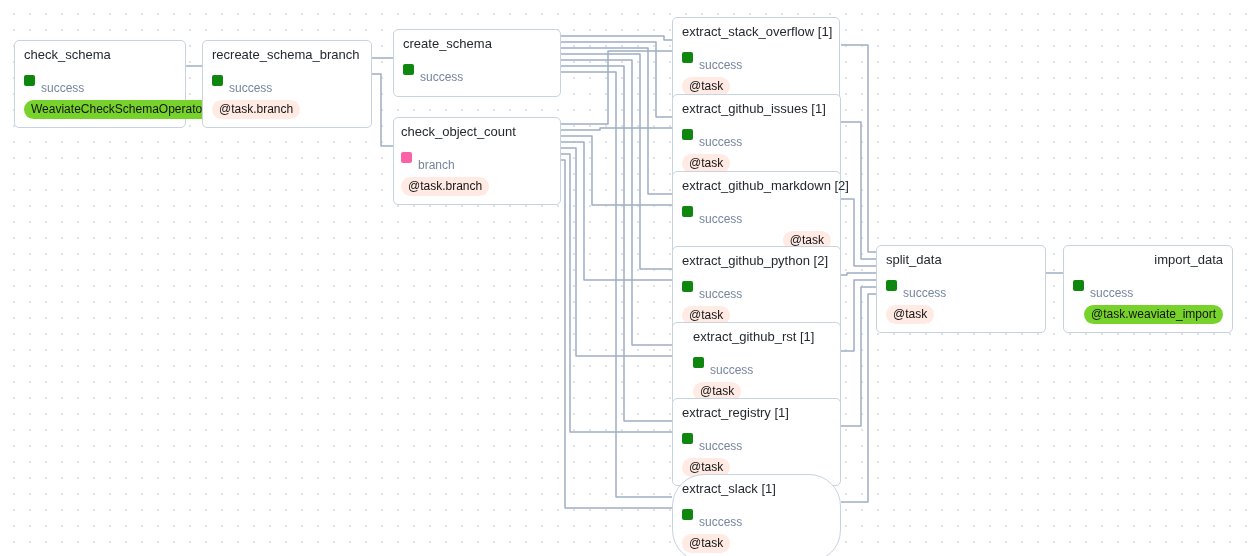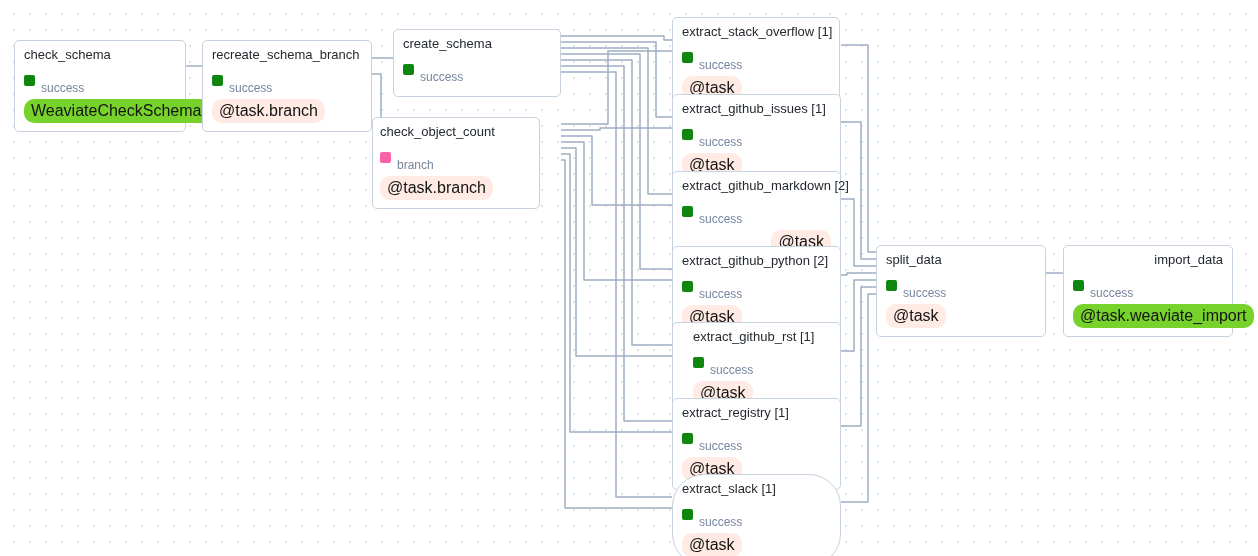--- a/index.html
+++ b/index.html
@@ -55,21 +55,21 @@
   }
   .status-square.success { background: #0f870f; }
   .status-square.skipped { background: #fa62a8; }
   .status-text {
     font-size: 12px;
     color: #76869e;
     margin-top: 16px;
   }
   .badge {
     display: inline-block;
-    font-size: 16px;
+    font-size: 12px;
     line-height: 1.2;
     padding: 2px 7px 3px 7px;
     border-radius: 10px;
     color: #141414;
     white-space: nowrap;
   }
   .badge.green { background: #77d32b; }
   .badge.pink  { background: #ffeae4; }
 </style>
 </head>
@@ -131,21 +131,21 @@
   </div>
 
   <div class="node" style="left:393px; top:29px; width:168px;">
     <div class="node-title">create_schema</div>
     <div class="status-row">
       <span class="status-square success"></span>
       <span class="status-text">success</span>
     </div>
   </div>
 
-  <div class="node" style="left:372px; top:117px; width:168px;padding-left:7px;">
+  <div class="node" style="left:393px; top:117px; width:168px;padding-left:7px;">
     <div class="node-title">check_object_count</div>
     <div class="status-row">
       <span class="status-square skipped"></span>
       <span class="status-text">branch</span>
     </div>
     <span class="badge pink">@task.branch</span>
   </div>
 
   <div class="node" style="left:672px; top:17px; width:168px;">
     <div class="node-title">extract_stack_overflow [1]</div>

